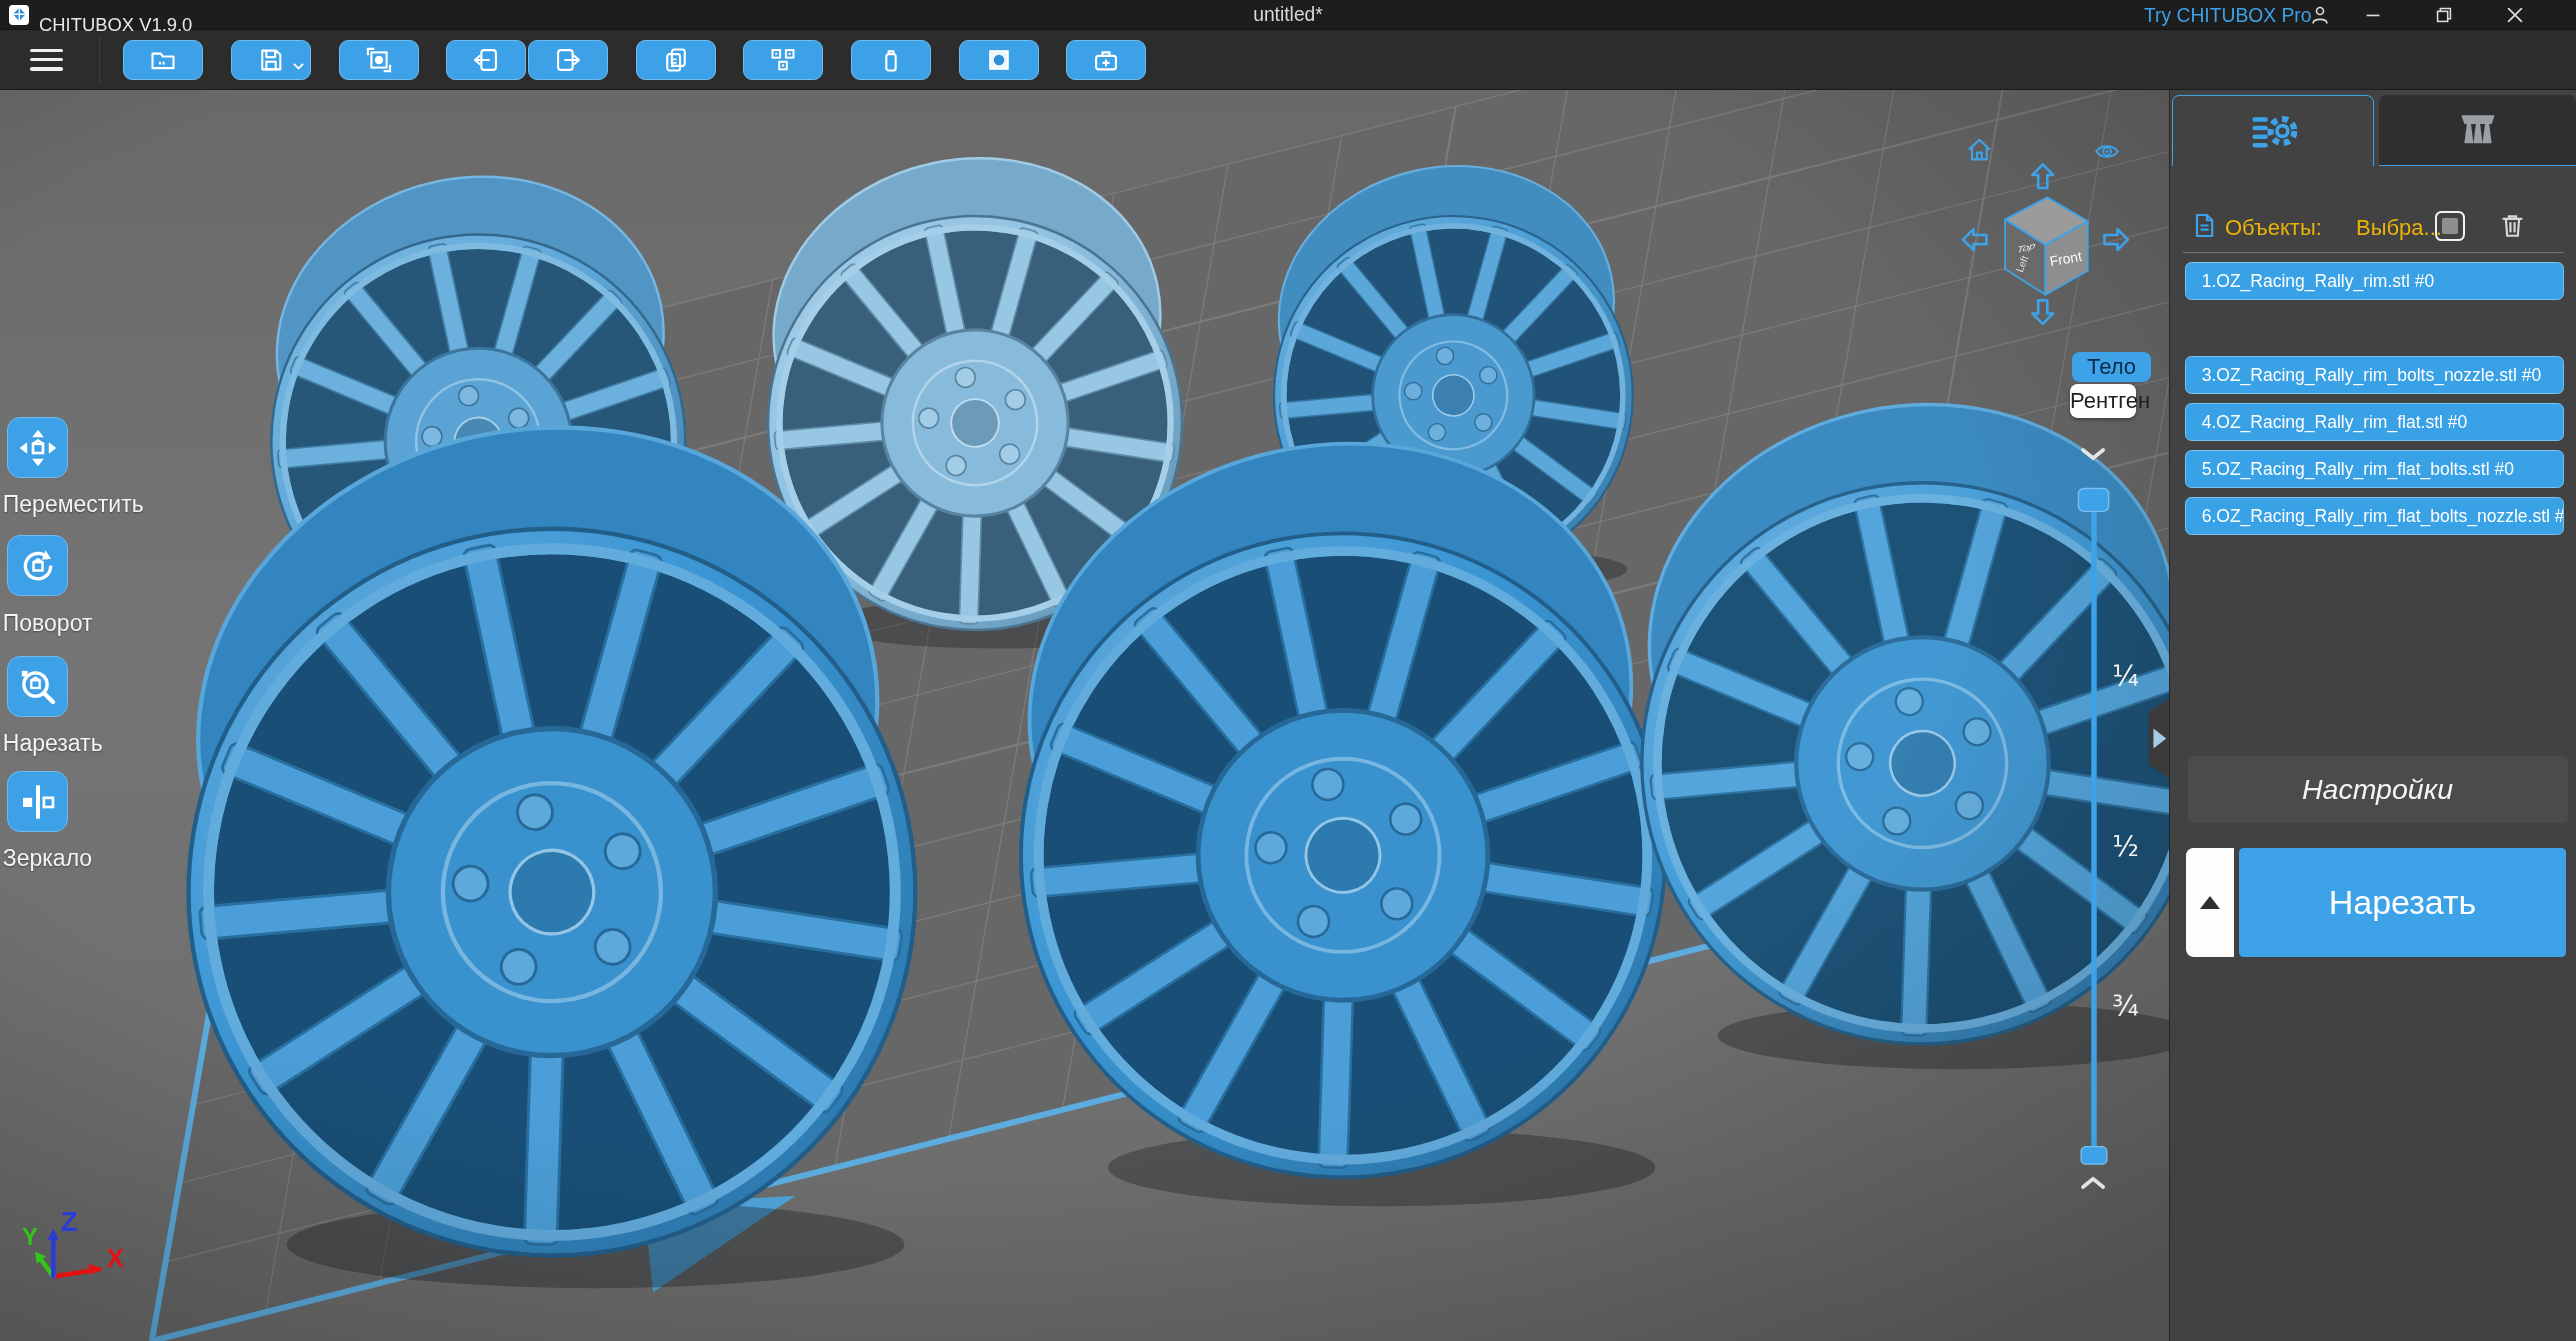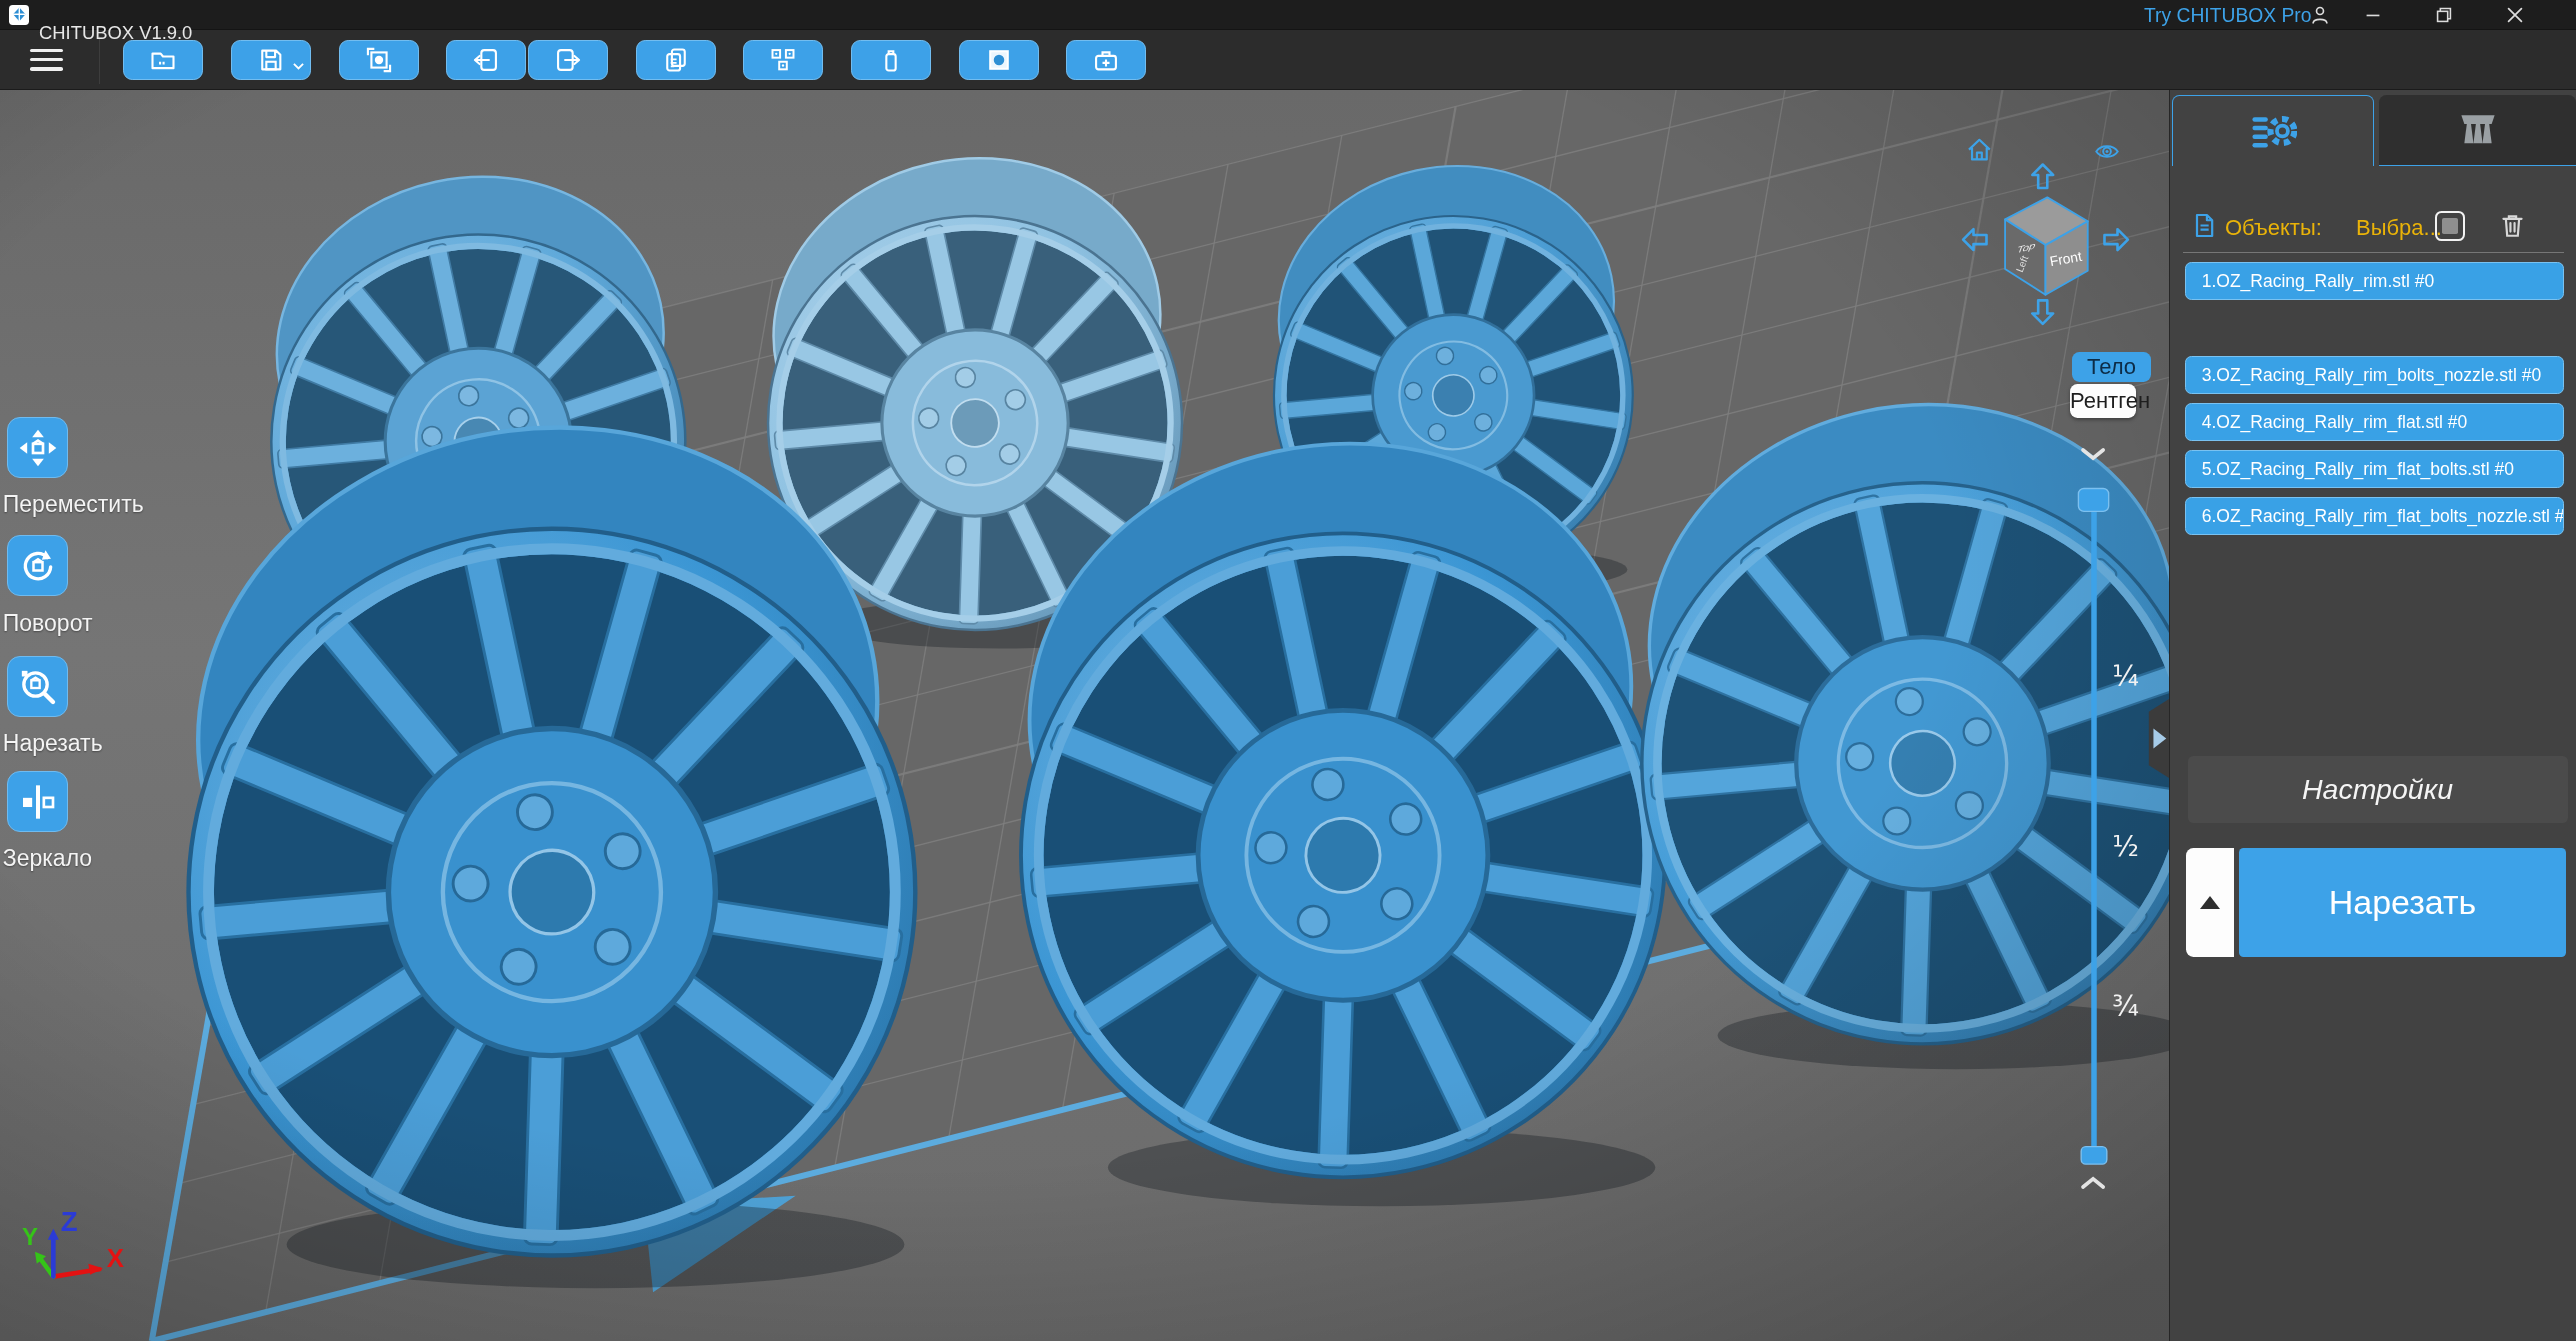--- a/index.html
+++ b/index.html
@@ -6,21 +6,21 @@
   html,body { width:2576px; height:1341px; overflow:hidden; background:#6e6e6e;
     font-family:"Liberation Sans", sans-serif; }
   #app { position:relative; width:2576px; height:1341px; }
 
   
   .titlebar { position:absolute; left:0; top:0; width:2576px; height:29px;
     background:#1d1d1d; z-index:40; }
   .app-logo { position:absolute; left:9.2px; top:4.6px; width:20px; height:20px;
     background:#fff; border-radius:3.7px; }
   .app-logo svg { position:absolute; left:1.8px; top:1.8px; }
-  .app-title { position:absolute; left:39px; top:22px; font-size:18.4px; color:#e8e8e8; }
+  .app-title { position:absolute; left:39px; top:14px; font-size:18.4px; color:#e8e8e8; }
   .doc-title { position:absolute; left:0; top:3.7px; width:2576px; text-align:center;
     font-size:19.3px; color:#d9d9d9; }
   .try-pro { position:absolute; left:2144px; top:4.6px; font-size:19.3px; color:#3da2e8; cursor:pointer; }
   .win-ico { position:absolute; top:3.7px; width:24px; height:22px; color:#dcdcdc; }
 
   
   .toolbar { position:absolute; left:0; top:29px; width:2576px; height:61px;
     background:#2c2c2c; border-top:0.9px solid #141414; border-bottom:1.8px solid #1b1b1b; z-index:39; }
   .hamburger { position:absolute; left:30px; top:13px; width:35px; height:33px;
     background:none; border:none; cursor:pointer; }
@@ -494,20 +494,21 @@
   </svg>
 
   <div class="titlebar">
     <div class="app-logo">
       <svg width="16.6" height="16.6" viewBox="0 0 24 24">
           <path d="M12 2 L21 12 L12 22 L3 12 Z" fill="#2e8fd4"></path>
           <path d="M12 2 V22 M3 12 H21" stroke="#fff" stroke-width="2"></path>
         </svg>
     </div>
     <span class="app-title">CHITUBOX V1.9.0</span>
+    <div class="doc-title">untitled*</div>
     <span class="try-pro">Try CHITUBOX Pro</span>
     <svg class="win-ico" style="left:2308px" viewBox="0 0 26 24" width="24" height="22">
         <use href="#i-person"></use>
       </svg>
     <svg class="win-ico" style="left:2361px" viewBox="0 0 26 24" width="24" height="22">
         <use href="#i-min"></use>
       </svg>
     <svg class="win-ico" style="left:2432px" viewBox="0 0 26 24" width="24" height="22">
         <use href="#i-restore"></use>
       </svg>

